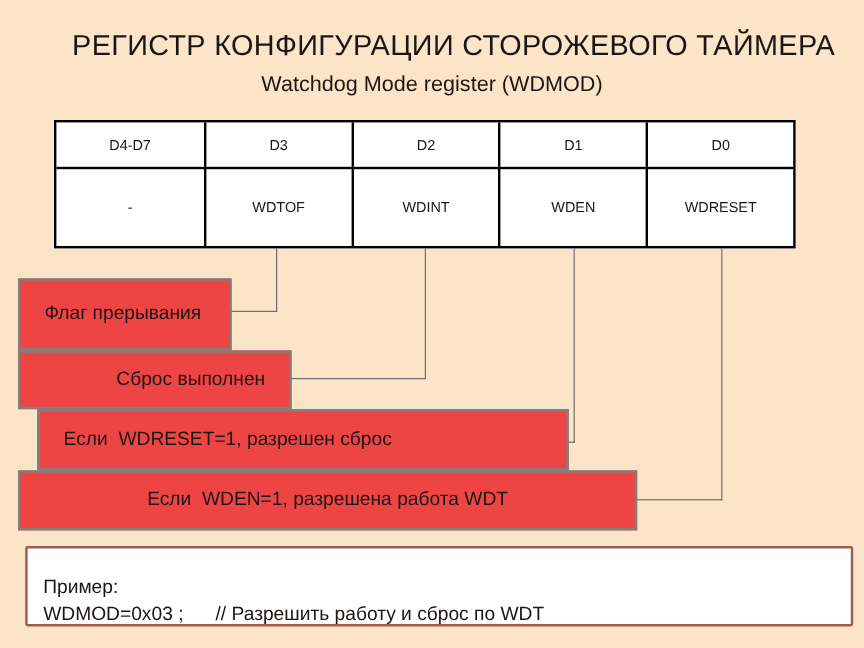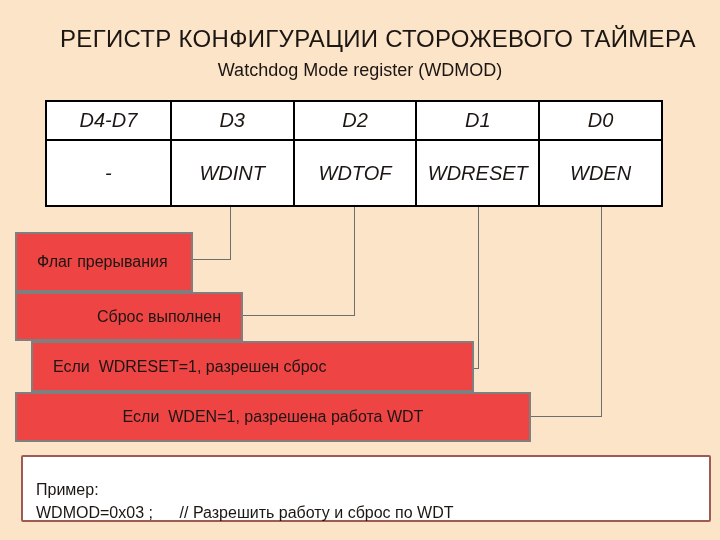--- a/index.html
+++ b/index.html
@@ -35,23 +35,22 @@
     position: absolute; left: 45px; top: 100px;
     width: 618px; height: 107px;
     background: #ffffff;
     border: 2px solid var(--table-border);
     display: grid;
     grid-template-columns: repeat(5, 1fr);
     grid-template-rows: 37px 1fr;
   }
   .cell {
     display: flex; align-items: center; justify-content: center;
-    font-size: 20px;
+    font-size: 12px;
     border-left: 2px solid var(--table-border);
-    font-style: italic;
   }
   .cell.col0 { border-left: none; }
   .cell.bit { border-top: 2px solid var(--table-border); }
 
   .connector {
     position: absolute; top: 207px;
     border-right: 1px solid var(--connector);
     border-bottom: 1px solid var(--connector);
   }
   .conn-wdint   { left: 192px; width: 39px;  height: 53px;  }
@@ -92,24 +91,24 @@
   <div class="title">РЕГИСТР КОНФИГУРАЦИИ СТОРОЖЕВОГО ТАЙМЕРА</div>
   <div class="subtitle">Watchdog Mode register (WDMOD)</div>
 
   <div class="register-table">
     <div class="cell hdr col0">D4-D7</div>
     <div class="cell hdr">D3</div>
     <div class="cell hdr">D2</div>
     <div class="cell hdr">D1</div>
     <div class="cell hdr">D0</div>
     <div class="cell bit col0">-</div>
+    <div class="cell bit">WDTOF</div>
     <div class="cell bit">WDINT</div>
-    <div class="cell bit">WDTOF</div>
+    <div class="cell bit">WDEN</div>
     <div class="cell bit">WDRESET</div>
-    <div class="cell bit">WDEN</div>
   </div>
 
   <div class="connector conn-wdint"></div>
   <div class="connector conn-wdtof"></div>
   <div class="connector conn-wdreset"></div>
   <div class="connector conn-wden"></div>
 
   <div class="callout callout-wdint">
     <span>Флаг прерывания</span>
   </div>

